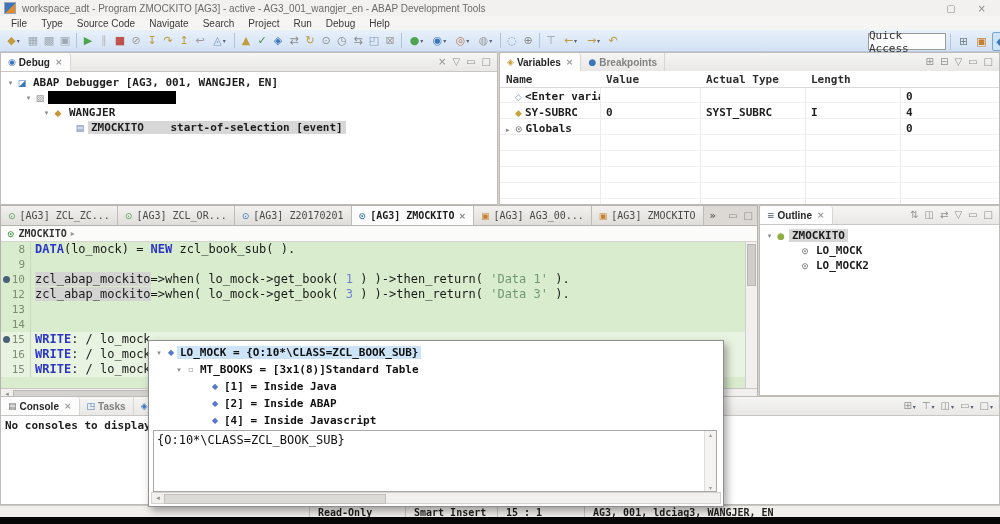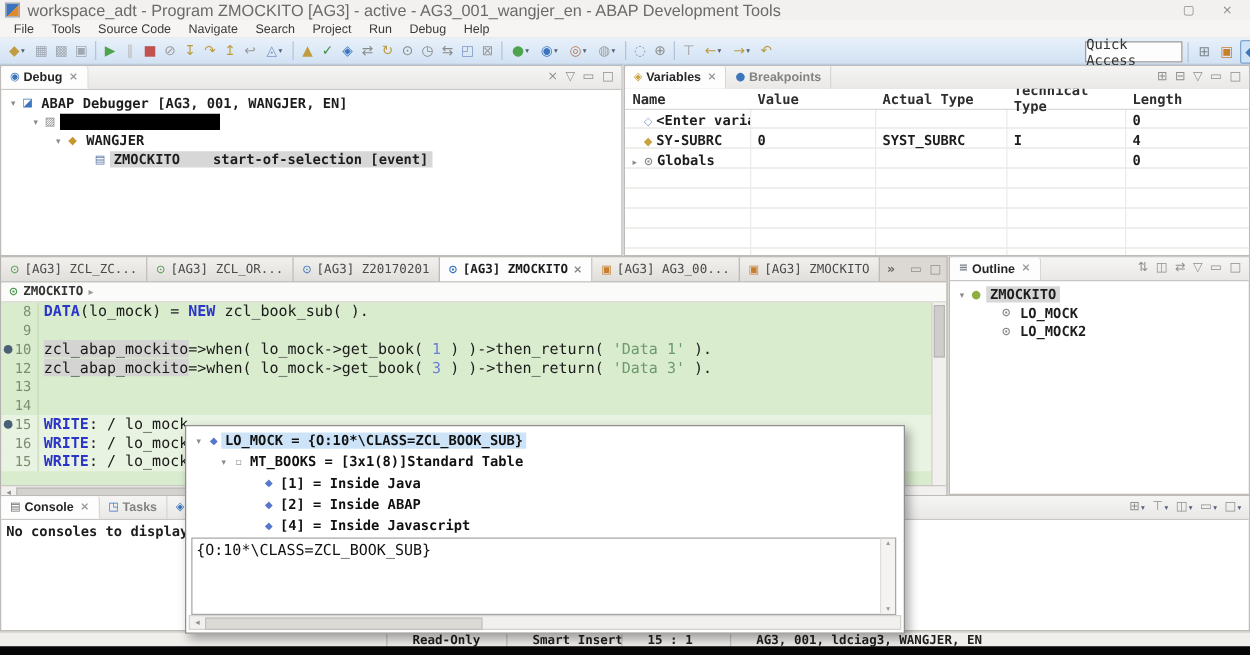--- a/index.html
+++ b/index.html
@@ -2,21 +2,21 @@
 <html><head>
 <meta charset="utf-8">
 <style>
   html,body{margin:0;padding:0}
   body{width:1000px;height:524px;position:relative;overflow:hidden;background:#d8d5d0;
        font-family:"Liberation Sans",sans-serif;-webkit-font-smoothing:antialiased;cursor:default}
   .ic{font-family:"DejaVu Sans",sans-serif}
   
   #titlebar{position:absolute;left:0;top:0;width:1000px;height:16px;background:#f3f1ef;border-bottom:1px solid #e3e1de;display:flex;align-items:center}
   #app-icon{width:10px;height:10px;margin:0 6px 0 4px;background:linear-gradient(135deg,#3b76bd 0 55%,#e08a2e 55% 100%);border:1px solid #9aa6b5}
-  #title-text{font-size:13px;color:#6a6a6a;white-space:nowrap}
+  #title-text{font-size:10px;color:#6a6a6a;white-space:nowrap}
   #win-controls{margin-left:auto;display:flex;gap:22px;padding-right:14px;color:#8b8b8b;font-size:10px}
   
   #menubar{position:absolute;left:0;top:16px;width:1000px;height:14px;background:#f7f5f3;display:flex;align-items:center;padding-left:4px}
   .menu-item{font-size:10px;color:#3a3a3a;padding:0 7px}
   
   #toolbar{position:absolute;left:0;top:30px;width:1000px;height:22px;background:linear-gradient(#e8f0fa,#d2e2f4);border-bottom:1px solid #b9cbe0;display:flex;align-items:center;padding-left:2px;box-sizing:border-box}
   .tslot{height:20px;display:flex;align-items:center;justify-content:center;width:16px}
   .tslot .tg{font-size:11px;line-height:1}
   .tcaret{font-size:6px;color:#55617a;margin-left:1px}
   .tslot:not(.has-dd) .tcaret{display:none}
@@ -95,39 +95,39 @@
   .prow.selected .plbl{background:#cde3f7}
   #popup-text{position:absolute;left:4px;top:89px;width:564px;height:62px;border:1px solid #a8a8a8;background:#fff;box-sizing:border-box}
   #popup-text .ptval{position:absolute;left:3px;top:2px;font:12px "DejaVu Sans Mono",monospace;color:#111;white-space:pre}
   #ptvscroll{position:absolute;right:0;top:0;bottom:0;width:11px;background:#f4f3f2;border-left:1px solid #ddd;display:flex;flex-direction:column;justify-content:space-between;align-items:center;font-size:6px;color:#9a9a9a}
   #popup-hscroll{position:absolute;left:2px;right:2px;bottom:2px;height:10px;background:#f1f0ee;border:1px solid #d5d3d0;display:flex;align-items:center}
   #popup-hscroll .harrow{width:12px;text-align:center;font-size:7px;color:#8f8f8f}
   #popup-hscroll .htrack{position:relative;flex:1;height:8px}
   #popup-hscroll .hthumb{position:absolute;left:0;width:220px;top:0;height:8px;background:#dcdad7;border:1px solid #c2c0bc}
   
   #statusbar{position:absolute;left:0;top:505px;width:1000px;height:12px;background:#f1efec;border-top:1px solid #c8c6c3}
-  .sitem{position:absolute;top:0;height:12px;display:flex;align-items:center;font:bold 10px "DejaVu Sans Mono",monospace;color:#1e1e1e;border-left:1px solid #c6c4c1;padding-left:20px;white-space:pre}
+  .sitem{position:absolute;top:0;height:12px;display:flex;align-items:center;font:bold 10px "DejaVu Sans Mono",monospace;color:#1e1e1e;border-left:1px solid #c6c4c1;padding-left:8px;white-space:pre}
   #bottom-strip{position:absolute;left:0;top:517px;width:1000px;height:7px;background:#060606}
 </style>
 </head>
 <body>
 
 <div id="titlebar">
   <div id="app-icon"></div>
   <span id="title-text">workspace_adt - Program ZMOCKITO [AG3] - active - AG3_001_wangjer_en - ABAP Development Tools</span>
   <div id="win-controls">
     <span class="ic">▢</span>
     <span class="ic">×</span>
   </div>
 </div>
 
 <div id="menubar">
 
 <span class="menu-item">File</span>
-    <span class="menu-item">Tools</span>
+    <span class="menu-item">Type</span>
     <span class="menu-item">Source Code</span>
     <span class="menu-item">Navigate</span>
     <span class="menu-item">Search</span>
     <span class="menu-item">Project</span>
     <span class="menu-item">Run</span>
     <span class="menu-item">Debug</span>
     <span class="menu-item">Help</span>
   </div>
 
 <div id="toolbar">
@@ -367,21 +367,20 @@
   </div>
   <div id="vars-body">
     <div class="vline" style="left:100px"></div>
     <div class="vline" style="left:200px"></div>
     <div class="vline" style="left:305px"></div>
     <div class="vline" style="left:400px"></div>
     <div class="vhrow">
       <span class="vhcell cw0">Name</span>
       <span class="vhcell cw1">Value</span>
       <span class="vhcell cw2">Actual Type</span>
-      <span class="vhcell cw3">Technical Type</span>
       <span class="vhcell cw4">Length</span>
     </div>
     <div>
 
     <div class="vrow">
           <span class="vcell cw0"><span class="exp ic"></span><span class="ticon ic" style="color: rgb(138, 160, 200);">◇</span><span>&lt;Enter variab</span></span>
           <span class="vcell cw1"></span>
           <span class="vcell cw2"></span>
           <span class="vcell cw3"></span>
           <span class="vcell cw4">0</span>

